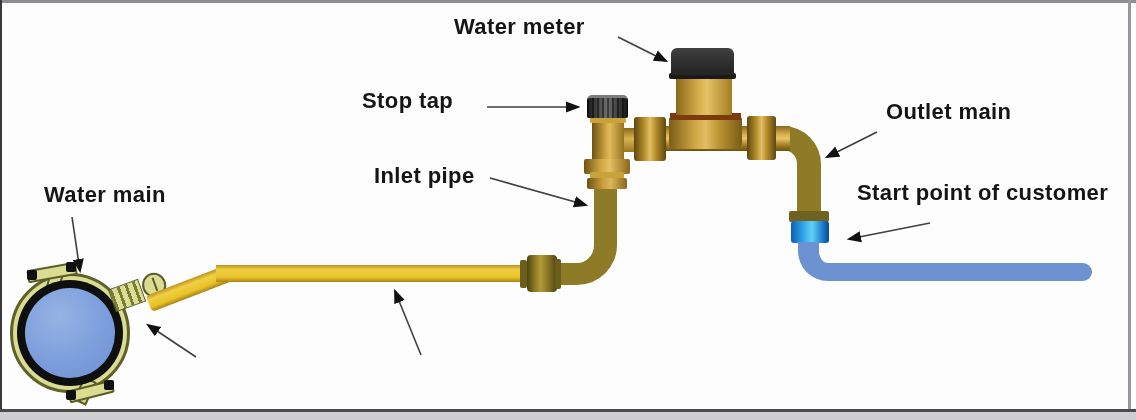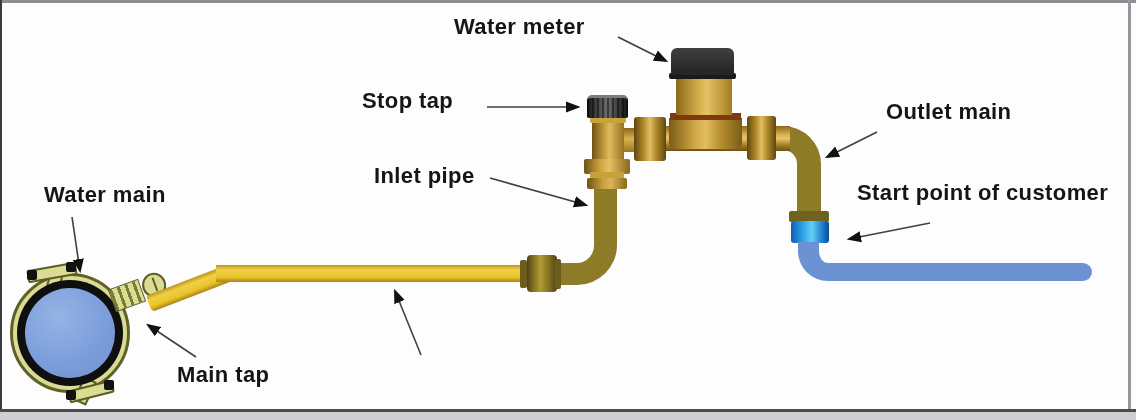--- a/index.html
+++ b/index.html
@@ -197,21 +197,20 @@
     <line x1="196" y1="357" x2="148" y2="325" stroke="#3f3f3f" stroke-width="1.6" marker-end="url(#ah)"></line>
     <line x1="421" y1="355" x2="395" y2="291" stroke="#3f3f3f" stroke-width="1.6" marker-end="url(#ah)"></line>
     <line x1="490" y1="178" x2="586" y2="205" stroke="#3f3f3f" stroke-width="1.6" marker-end="url(#ah)"></line>
     <line x1="487" y1="107" x2="578" y2="107" stroke="#3f3f3f" stroke-width="1.6" marker-end="url(#ah)"></line>
     <line x1="618" y1="37" x2="666" y2="61" stroke="#3f3f3f" stroke-width="1.6" marker-end="url(#ah)"></line>
     <line x1="877" y1="132" x2="827" y2="157" stroke="#3f3f3f" stroke-width="1.6" marker-end="url(#ah)"></line>
     <line x1="930" y1="223" x2="849" y2="239" stroke="#3f3f3f" stroke-width="1.6" marker-end="url(#ah)"></line>
   </svg>
 
   <div class="lbl" style="left:44px;top:182px;">Water main</div>
-  <div class="lbl" style="left:177px;top:362px;">Main tap</div>
   <div class="lbl" style="left:374px;top:163px;">Inlet pipe</div>
   <div class="lbl" style="left:362px;top:88px;">Stop tap</div>
   <div class="lbl" style="left:454px;top:14px;">Water meter</div>
   <div class="lbl" style="left:886px;top:99px;">Outlet main</div>
   <div class="lbl lbl-2line" style="left:857px;top:160px;margin-top:16px;">
     <span style="display:block;">Start point of customer</span>
   </div>
 
 </div>
 

